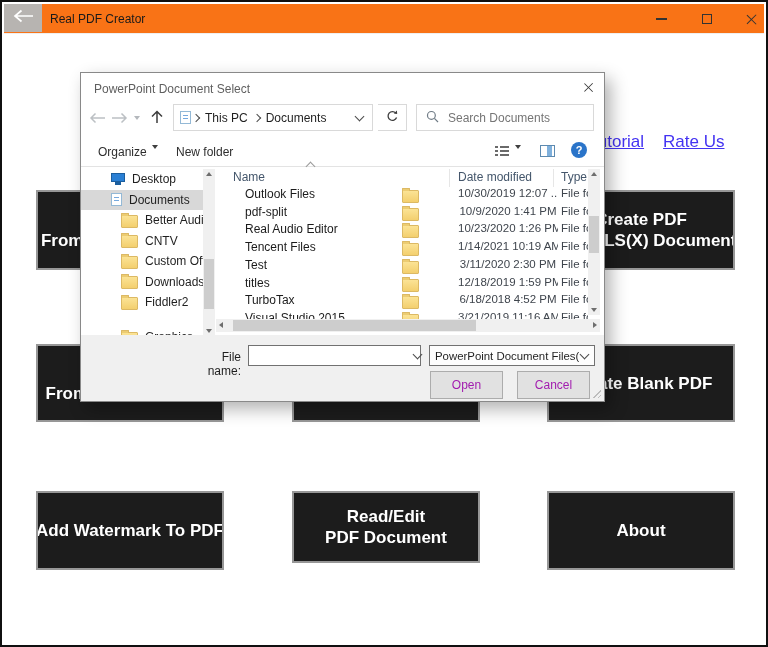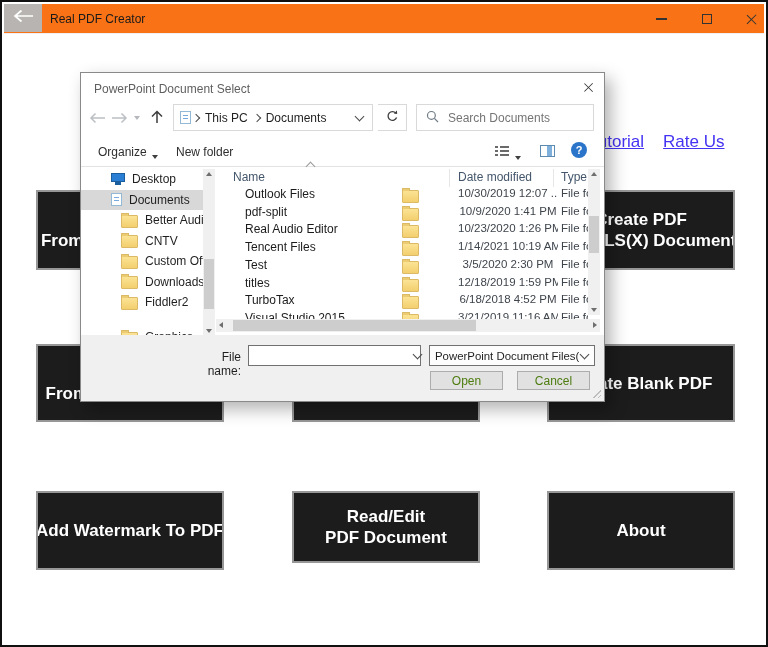--- a/index.html
+++ b/index.html
@@ -47,21 +47,21 @@
     transform:rotate(45deg);flex:none;margin:0 2px;}
   .chev-d{width:6px;height:6px;border-right:1.2px solid #4a4a4a;border-bottom:1.2px solid #4a4a4a;
     transform:rotate(45deg);margin-top:-3px;}
   .refresh-btn{position:absolute;left:297px;top:31px;width:29px;height:27px;border:1px solid #d9d9d9;border-left:none;
     display:flex;align-items:center;justify-content:center;box-sizing:border-box;cursor:pointer;}
   .search-box{position:absolute;left:335px;top:31px;width:178px;height:27px;border:1px solid #d9d9d9;
     display:flex;align-items:center;gap:7px;padding-left:9px;box-sizing:border-box;}
   .search-box input{border:none;outline:none;font-family:inherit;font-size:12px;width:130px;color:#000000;}
   .search-box input::placeholder{color:#757575;opacity:1;}
 
-  .tb-item{position:absolute;top:72px;display:flex;align-items:flex-end;gap:5px;color:#2e2e2e;cursor:pointer;}
+  .tb-item{position:absolute;top:72px;display:flex;align-items:flex-start;gap:5px;color:#2e2e2e;cursor:pointer;}
   .caret-dn{width:0;height:0;border-left:3.5px solid transparent;border-right:3.5px solid transparent;border-top:4px solid #3f3f3f;}
   .help-btn{position:absolute;left:490px;top:69px;width:16px;height:16px;border-radius:50%;background:#2a74c9;
     color:#fff;font-size:11px;font-weight:700;display:flex;align-items:center;justify-content:center;cursor:pointer;}
   .tb-sep{position:absolute;left:0;top:93px;width:100%;height:1px;background:#e3e3e3;}
 
   
   .tree{position:absolute;left:0;top:96px;width:122px;height:167px;overflow:hidden;}
   .tree-item{position:absolute;left:0;width:122px;height:20px;display:flex;align-items:center;box-sizing:border-box;cursor:pointer;}
   .tree-item.lvl1{padding-left:30px;} .tree-item.lvl2{padding-left:40px;}
   .tree-item.selected{background:#d8d8d8;}
@@ -89,22 +89,22 @@
   
   .footer{position:absolute;left:0;top:262px;width:523px;height:66px;background:#f0f0f0;}
   .fn-label{position:absolute;left:105px;top:277px;width:55px;text-align:right;color:#1f1f1f;}
   .fn-combo{position:absolute;left:167px;top:272px;width:173px;height:21px;background:#fff;border:1px solid #717171;
     box-sizing:border-box;display:flex;align-items:center;}
   .fn-combo input{flex:1;border:none;outline:none;font-family:inherit;font-size:12px;margin-left:4px;background:transparent;}
   .ft-select{position:absolute;left:348px;top:272px;width:166px;height:21px;background:#fdfdfd;border:1px solid #717171;
     box-sizing:border-box;display:flex;align-items:center;cursor:pointer;}
   .ft-text{flex:1;margin-left:5px;white-space:nowrap;overflow:hidden;font-size:11.4px;color:#1f1f1f;}
   .combo-chev{flex:none;margin-right:6px;margin-left:2px;}
-  .dlg-btn{position:absolute;top:298px;width:73px;height:19px;background:#e1e1e1;border:1px solid #acacac;
-    box-sizing:border-box;display:flex;align-items:center;justify-content:center;font-size:12px;color:#4d7c0f;cursor:pointer;}
+  .dlg-btn{position:absolute;top:298px;width:73px;height:28px;background:#e1e1e1;border:1px solid #acacac;
+    box-sizing:border-box;display:flex;align-items:center;justify-content:center;font-size:12px;color:#a21caf;cursor:pointer;}
   .btn-open{left:349px;} .btn-cancel{left:436px;}
   .grip{position:absolute;right:3px;bottom:3px;width:9px;height:9px;
     background:linear-gradient(135deg,transparent 55%,#bdbdbd 55% 63%,transparent 63% 78%,#bdbdbd 78% 86%,transparent 86%);}
 
   
   .ticon{display:inline-block;flex:none;position:relative;}
   .folder-icon{width:15px;height:11px;background:linear-gradient(180deg,#fbe395,#f3cf6e);
     border:1px solid #dcb964;border-radius:1px;margin-top:2px;}
   .folder-icon::before{content:"";position:absolute;left:-1px;top:-3px;width:6px;height:2px;background:#eccc72;
     border:1px solid #dcb964;border-bottom:none;border-radius:1px 1px 0 0;}
@@ -311,21 +311,21 @@
     <span class="hdr" style="left:377px;top:97px">Date modified</span>
     <span class="hdr" style="left:480px;top:97px">Type</span>
     <span class="col-sep" style="left:368px"></span>
     <span class="col-sep" style="left:472px"></span>
 
     <div class="list">
         <div class="list-row" style="top: 0px;"><span class="ticon folder-icon cell-icon"></span><span class="cell cell-name">Outlook Files</span><span class="cell cell-date">10/30/2019 12:07 ...</span><span class="cell cell-type">File fol</span></div>
         <div class="list-row" style="top: 17.7px;"><span class="ticon folder-icon cell-icon"></span><span class="cell cell-name">pdf-split</span><span class="cell cell-date">10/9/2020 1:41 PM</span><span class="cell cell-type">File fol</span></div>
         <div class="list-row" style="top: 35.4px;"><span class="ticon folder-icon cell-icon"></span><span class="cell cell-name">Real Audio Editor</span><span class="cell cell-date">10/23/2020 1:26 PM</span><span class="cell cell-type">File fol</span></div>
         <div class="list-row" style="top: 53.1px;"><span class="ticon folder-icon cell-icon"></span><span class="cell cell-name">Tencent Files</span><span class="cell cell-date">1/14/2021 10:19 AM</span><span class="cell cell-type">File fol</span></div>
-        <div class="list-row" style="top: 70.8px;"><span class="ticon folder-icon cell-icon"></span><span class="cell cell-name">Test</span><span class="cell cell-date">3/5/2020 2:30 PM</span><span class="cell cell-type">File fol</span></div>
+        <div class="list-row" style="top: 70.8px;"><span class="ticon folder-icon cell-icon"></span><span class="cell cell-name">Test</span><span class="cell cell-date">3/11/2020 2:30 PM</span><span class="cell cell-type">File fol</span></div>
         <div class="list-row" style="top: 88.5px;"><span class="ticon folder-icon cell-icon"></span><span class="cell cell-name">titles</span><span class="cell cell-date">12/18/2019 1:59 PM</span><span class="cell cell-type">File fol</span></div>
         <div class="list-row" style="top: 106.2px;"><span class="ticon folder-icon cell-icon"></span><span class="cell cell-name">TurboTax</span><span class="cell cell-date">6/18/2018 4:52 PM</span><span class="cell cell-type">File fol</span></div>
         <div class="list-row" style="top: 123.9px;"><span class="ticon folder-icon cell-icon"></span><span class="cell cell-name">Visual Studio 2015</span><span class="cell cell-date">3/21/2019 11:16 AM</span><span class="cell cell-type">File fol</span></div>
       </div>
 
     <div class="sbar" style="left:507px;top:96px;width:12px;height:146px">
       <span class="tri tri-up" style="left:2.5px;top:3px"></span>
       <span class="sb-thumb" style="left:1px;top:47px;width:10px;height:37px"></span>
       <span class="tri tri-dn" style="left:2.5px;bottom:3px"></span>
     </div>

